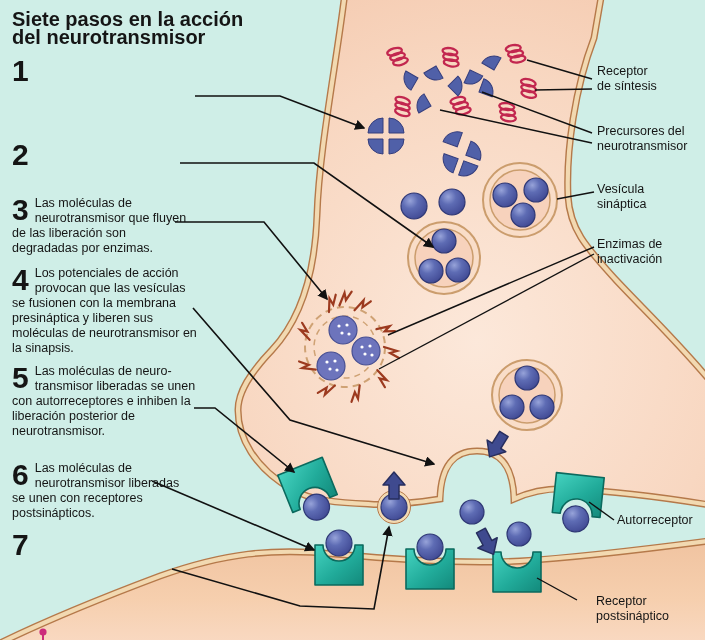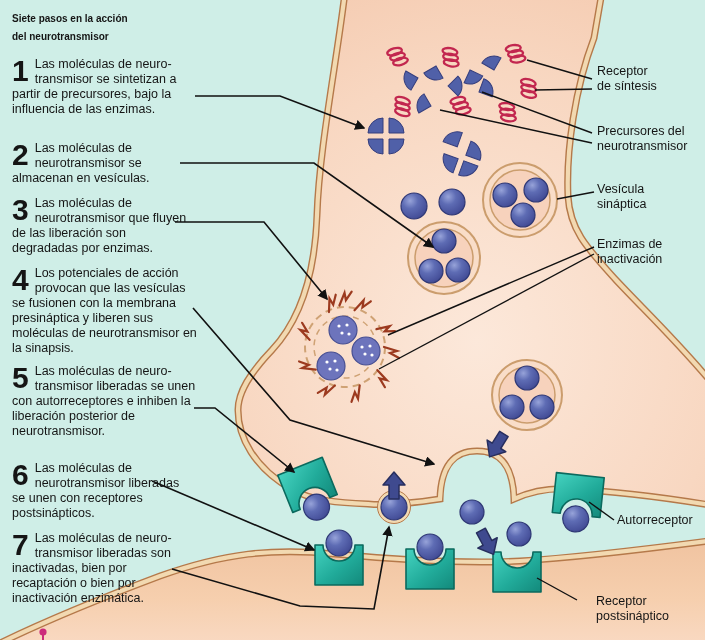--- a/index.html
+++ b/index.html
@@ -6,21 +6,21 @@
   #stage{
     position:relative;width:705px;height:640px;overflow:hidden;
     background:#cfeee7;
     font-family:"Liberation Sans","DejaVu Sans",sans-serif;
     color:#151515;
   }
   #art{position:absolute;left:0;top:0;}
   .txt{position:absolute;font-size:12.5px;line-height:15px;color:#151515;}
   .title{
     position:absolute;left:12px;top:10px;width:240px;
-    font-size:10px;line-height:18px;font-weight:bold;white-space:pre-line;
+    font-size:20px;line-height:18px;font-weight:bold;white-space:pre-line;
   }
   .step{position:absolute;left:12px;}
   .step .num{
     float:left;font-size:30px;line-height:26px;font-weight:bold;
     margin:1px 6px 0 0;
   }
   .side-label{white-space:pre-line;}
 </style>
 </head>
 <body>
@@ -253,45 +253,42 @@
       <circle cx="43" cy="632" r="3.6" fill="#cc2b7a"></circle>
       <line x1="43" y1="635" x2="43" y2="641" stroke="#cc2b7a" stroke-width="2"></line>
     </g>
   </svg>
 
   <div class="title">Siete pasos en la acción
 del neurotransmisor</div>
 
   <div class="step txt" style="top:57px;width:182px;">
     <span class="num">1</span>
-    <span>Las moléculas de neuro-transmisor se sintetizan a partir de precursores, bajo la influencia de las enzimas.</span>
   </div>
   <div class="step txt" style="top:141px;width:178px;">
     <span class="num">2</span>
-    <span>Las moléculas de neurotransmisor se almacenan en vesículas.</span>
   </div>
   <div class="step txt" style="top:196px;width:178px;">
     <span class="num">3</span>
     <span>Las moléculas de neurotransmisor que fluyen de las liberación son degradadas por enzimas.</span>
   </div>
   <div class="step txt" style="top:266px;width:190px;">
     <span class="num">4</span>
     <span>Los potenciales de acción provocan que las vesículas se fusionen con la membrana presináptica y liberen sus moléculas de neurotransmisor en la sinapsis.</span>
   </div>
   <div class="step txt" style="top:364px;width:188px;">
     <span class="num">5</span>
     <span>Las moléculas de neuro-transmisor liberadas se unen con autorreceptores e inhiben la liberación posterior de neurotransmisor.</span>
   </div>
   <div class="step txt" style="top:461px;width:182px;">
     <span class="num">6</span>
     <span>Las moléculas de neurotransmisor liberadas se unen con receptores postsinápticos.</span>
   </div>
   <div class="step txt" style="top:531px;width:182px;">
     <span class="num">7</span>
-    <span>Las moléculas de neuro-transmisor liberadas son inactivadas, bien por recaptación o bien por inactivación enzimática.</span>
   </div>
 
   <div class="txt side-label" style="left:597px;top:64px;width:104px;">Receptor
 de síntesis</div>
   <div class="txt side-label" style="left:597px;top:182px;width:104px;">Vesícula
 sináptica</div>
   <div class="txt side-label" style="left:597px;top:124px;width:108px;">Precursores del
 neurotransmisor</div>
   <div class="txt side-label" style="left:597px;top:237px;width:108px;">Enzimas de
 inactivación</div>

